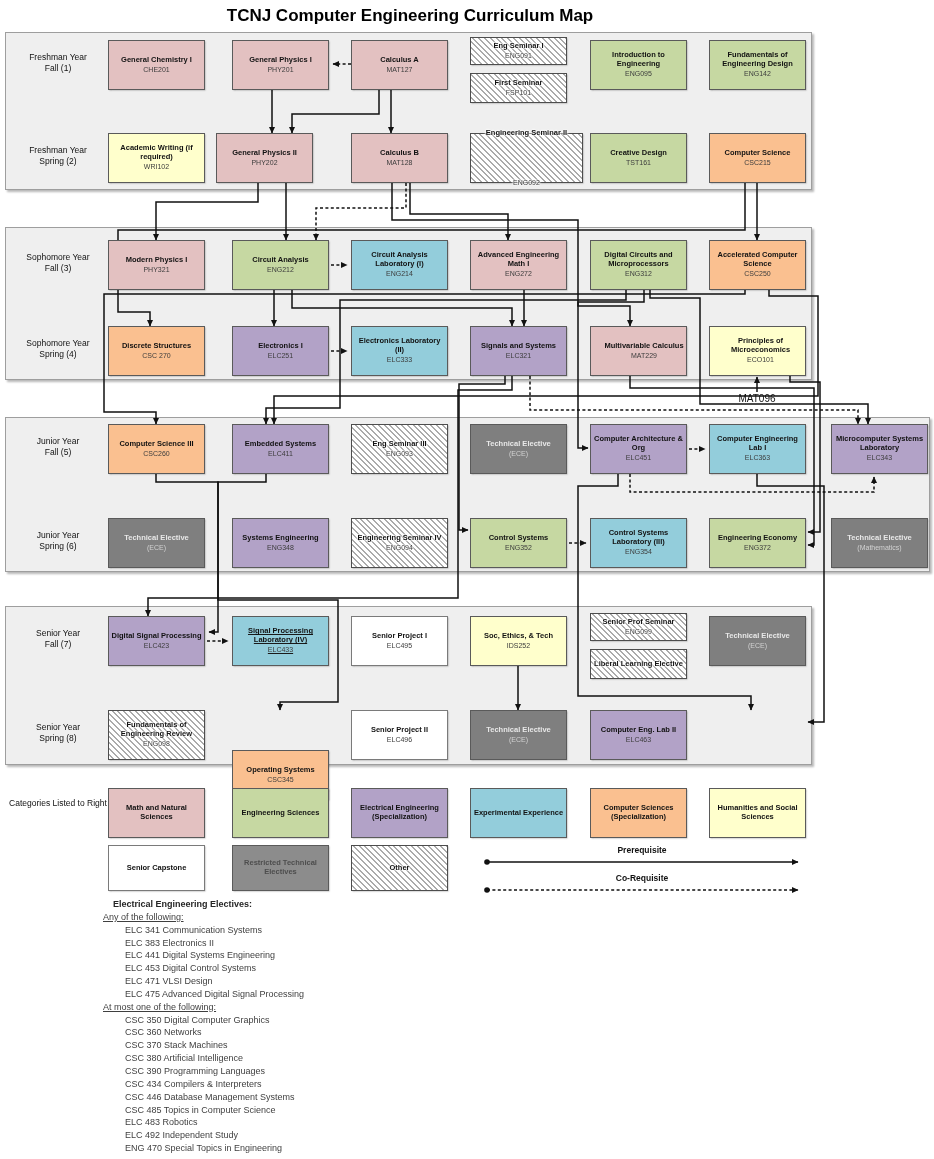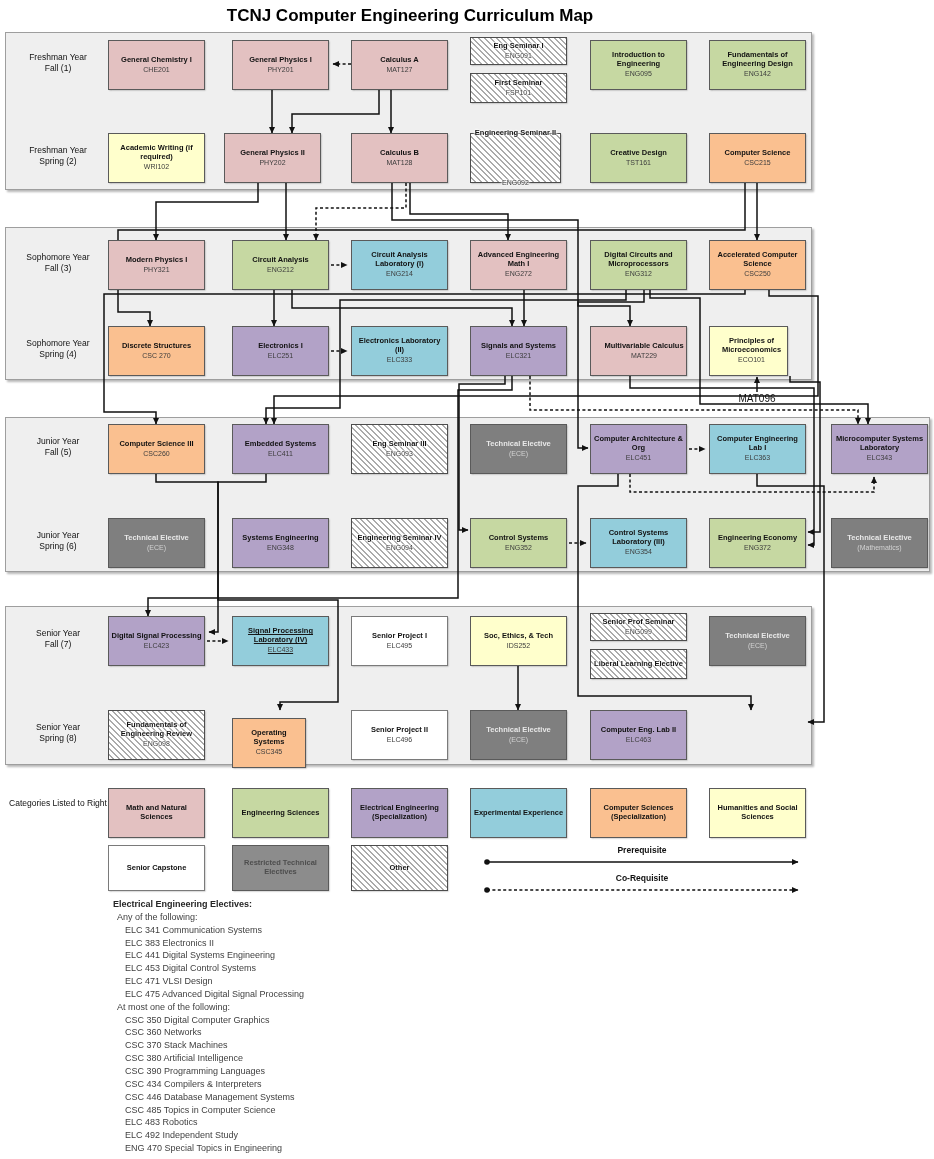--- a/index.html
+++ b/index.html
@@ -57,21 +57,21 @@
     position:absolute; width:200px; text-align:center; font-size:8.5px;
     font-weight:bold; color:#111; z-index:3;
   }
   .mat096-label{
     position:absolute; width:50px; text-align:center; font-size:10px;
     color:#111; z-index:3;
   }
   #electives{position:absolute; left:103px; top:898px; z-index:3;}
   .elec-line{font-size:9px; line-height:12.85px; color:#3f3f3f; white-space:pre;}
   .elec-h{font-weight:bold; color:#262626; margin-left:10px;}
-  .elec-g{margin-left:14px;}
+  .elec-g{margin-left:0;text-decoration:underline;}
   .elec-i{margin-left:22px;}
 </style>
 </head>
 <body>
 
 <div id="stage">
   <div class="page-title">TCNJ Computer Engineering Curriculum Map</div>
   <svg id="edge-layer" width="934" height="1159">
     <defs>
       <marker id="arw" markerWidth="8" markerHeight="8" refX="6" refY="3" orient="auto" markerUnits="userSpaceOnUse">
@@ -156,29 +156,29 @@
         <div class="course-code">ENG142</div>
       </div>
       <div class="row-label" style="left: 10px; top: 145px;">
         <div>Freshman Year</div>
         <div>Spring (2)</div>
       </div>
       <div class="course-box cat-hum" style="left: 108px; top: 133px; width: 97px; height: 50px;">
         <div class="course-name">Academic Writing (if required)</div>
         <div class="course-code">WRI102</div>
       </div>
-      <div class="course-box cat-math" style="left: 224px; top: 133px; width: 97px; height: 50px;">
+      <div class="course-box cat-math" style="left: 216px; top: 133px; width: 97px; height: 50px;">
         <div class="course-name">General Physics II</div>
         <div class="course-code">PHY202</div>
       </div>
       <div class="course-box cat-math" style="left: 351px; top: 133px; width: 97px; height: 50px;">
         <div class="course-name">Calculus B</div>
         <div class="course-code">MAT128</div>
       </div>
-      <div class="course-box cat-other" style="left: 470px; top: 133px; width: 91px; height: 50px; gap: 40px;">
+      <div class="course-box cat-other" style="left: 470px; top: 133px; width: 113px; height: 50px; gap: 40px;">
         <div class="course-name">Engineering Seminar II</div>
         <div class="course-code">ENG092</div>
       </div>
       <div class="course-box cat-engsci" style="left: 590px; top: 133px; width: 97px; height: 50px;">
         <div class="course-name">Creative Design</div>
         <div class="course-code">TST161</div>
       </div>
       <div class="course-box cat-cs" style="left: 709px; top: 133px; width: 97px; height: 50px;">
         <div class="course-name">Computer Science</div>
         <div class="course-code">CSC215</div>
@@ -229,21 +229,21 @@
         <div class="course-code">ELC333</div>
       </div>
       <div class="course-box cat-ee" style="left: 470px; top: 326px; width: 97px; height: 50px;">
         <div class="course-name">Signals and Systems</div>
         <div class="course-code">ELC321</div>
       </div>
       <div class="course-box cat-math" style="left: 590px; top: 326px; width: 97px; height: 50px; padding-left: 13px;">
         <div class="course-name">Multivariable Calculus</div>
         <div class="course-code">MAT229</div>
       </div>
-      <div class="course-box cat-hum" style="left: 709px; top: 326px; width: 79px; height: 50px; padding-left: 8px;">
+      <div class="course-box cat-hum" style="left: 709px; top: 326px; width: 97px; height: 50px; padding-left: 8px;">
         <div class="course-name">Principles of Microeconomics</div>
         <div class="course-code">ECO101</div>
       </div>
       <div class="semester-band" style="left: 5px; top: 417px; width: 925px; height: 155px;"></div>
       <div class="row-label" style="left: 10px; top: 436px;">
         <div>Junior Year</div>
         <div>Fall (5)</div>
       </div>
       <div class="course-box cat-cs" style="left: 108px; top: 424px; width: 97px; height: 50px;">
         <div class="course-name">Computer Science III</div>
@@ -338,21 +338,21 @@
         <div class="course-code">(ECE)</div>
       </div>
       <div class="row-label" style="left: 10px; top: 722px;">
         <div>Senior Year</div>
         <div>Spring (8)</div>
       </div>
       <div class="course-box cat-other" style="left: 108px; top: 710px; width: 97px; height: 50px;">
         <div class="course-name">Fundamentals of Engineering Review</div>
         <div class="course-code">ENG098</div>
       </div>
-      <div class="course-box cat-cs" style="left: 232px; top: 718px; width: 74px; height: 50px;">
+      <div class="course-box cat-cs" style="left: 232px; top: 750px; width: 97px; height: 50px;">
         <div class="course-name">Operating Systems</div>
         <div class="course-code">CSC345</div>
       </div>
       <div class="course-box cat-cap" style="left: 351px; top: 710px; width: 97px; height: 50px;">
         <div class="course-name">Senior Project II</div>
         <div class="course-code">ELC496</div>
       </div>
       <div class="course-box cat-rte" style="left: 470px; top: 710px; width: 97px; height: 50px;">
         <div class="course-name">Technical Elective</div>
         <div class="course-code">(ECE)</div>

